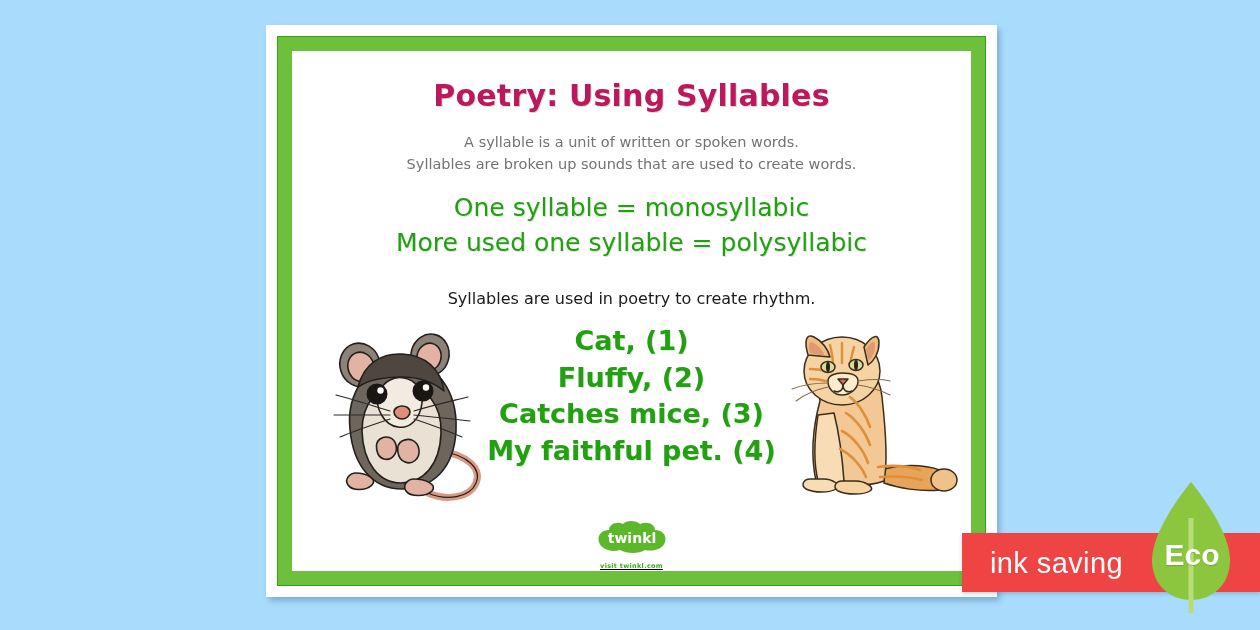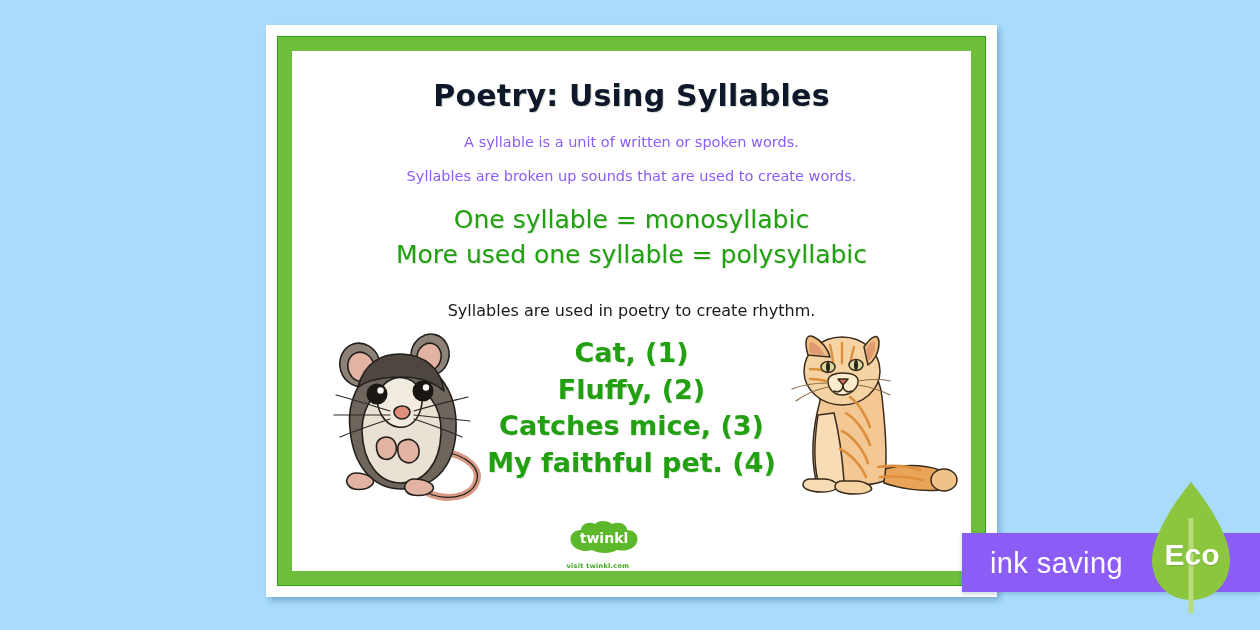--- a/index.html
+++ b/index.html
@@ -47,30 +47,30 @@
 
   
   .t-center { text-align: center; }
 
   #poster-title {
     margin: 0;
     padding-top: 27px;
     font-family: "DejaVu Sans", sans-serif;
     font-size: 30px;
     font-weight: bold;
-    color: #0f172a;
+    color: #be185d;
     letter-spacing: 0.2px;
     text-shadow: 1px 1px 0 rgba(0,80,0,0.18);
   }
 
   .intro-line {
     font-size: 14.5px;
-    color: #8b5cf6;
+    color: #737373;
     line-height: 1.55;
-    margin: 12px;
+    margin: 0;
   }
   #intro-block { margin-top: 18px; }
 
   .rule-line {
     font-size: 25px;
     font-weight: normal;
     color: #22a011;
     line-height: 1.42;
     margin: 0;
     text-shadow: 1px 1px 0 rgba(0,70,0,0.15);
@@ -109,38 +109,39 @@
   #mouse-illustration { left: 30px; top: 272px; }
   #cat-illustration  { left: 488px; top: 272px; }
 
   
   #twinkl-logo {
     position: absolute;
     left: 50%;
     transform: translateX(-50%);
     top: 470px;
     width: 130px;
-    text-align: left;
+    text-align: center;
+    text-decoration: underline;
   }
   #twinkl-url {
     font-size: 6.5px;
     color: #3aa81e;
     font-weight: bold;
     letter-spacing: 0.3px;
     margin-top: 1px;
   }
 
   
   #eco-badge {
     position: absolute;
     left: 962px;
     top: 533px;
     width: 298px;
     height: 59px;
-    background: #8b5cf6;
+    background: #ef4444;
     box-shadow: 0 2px 4px rgba(20,70,120,0.22);
   }
   #eco-badge-label {
     position: absolute;
     left: 28px;
     top: 50%;
     transform: translateY(-50%);
     color: #ffffff;
     font-size: 29px;
     font-family: "Liberation Sans", sans-serif;

